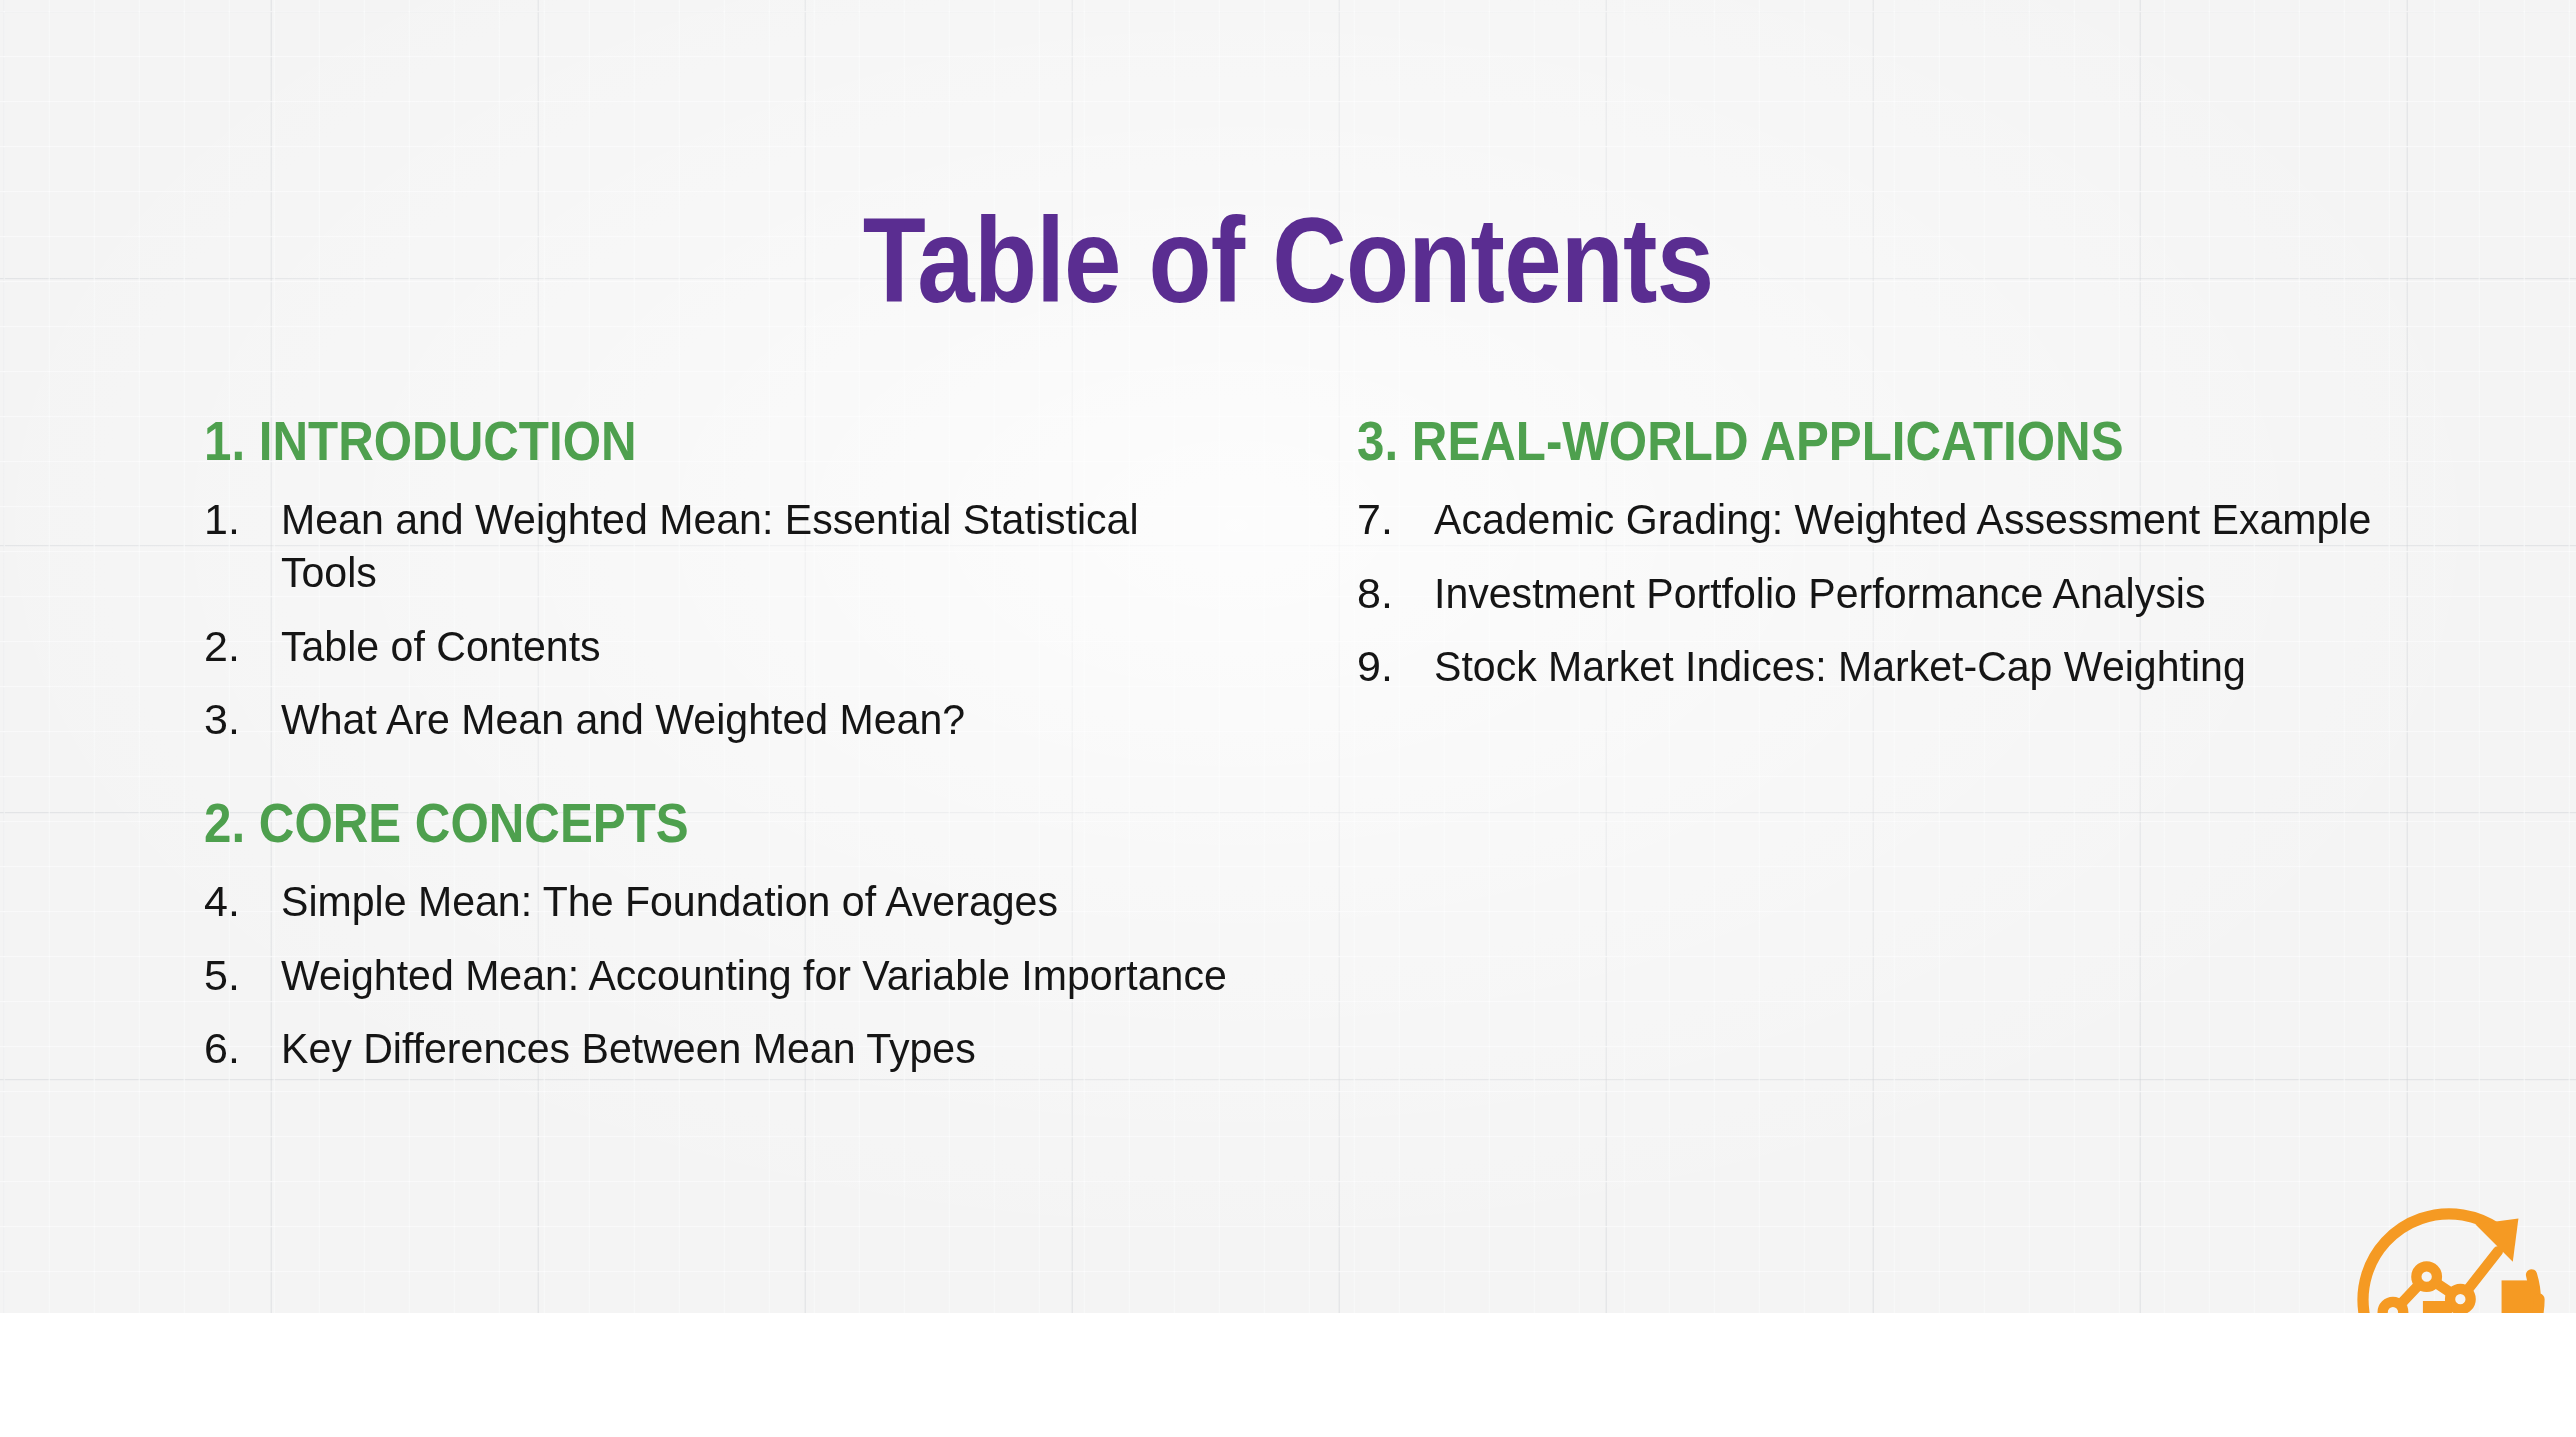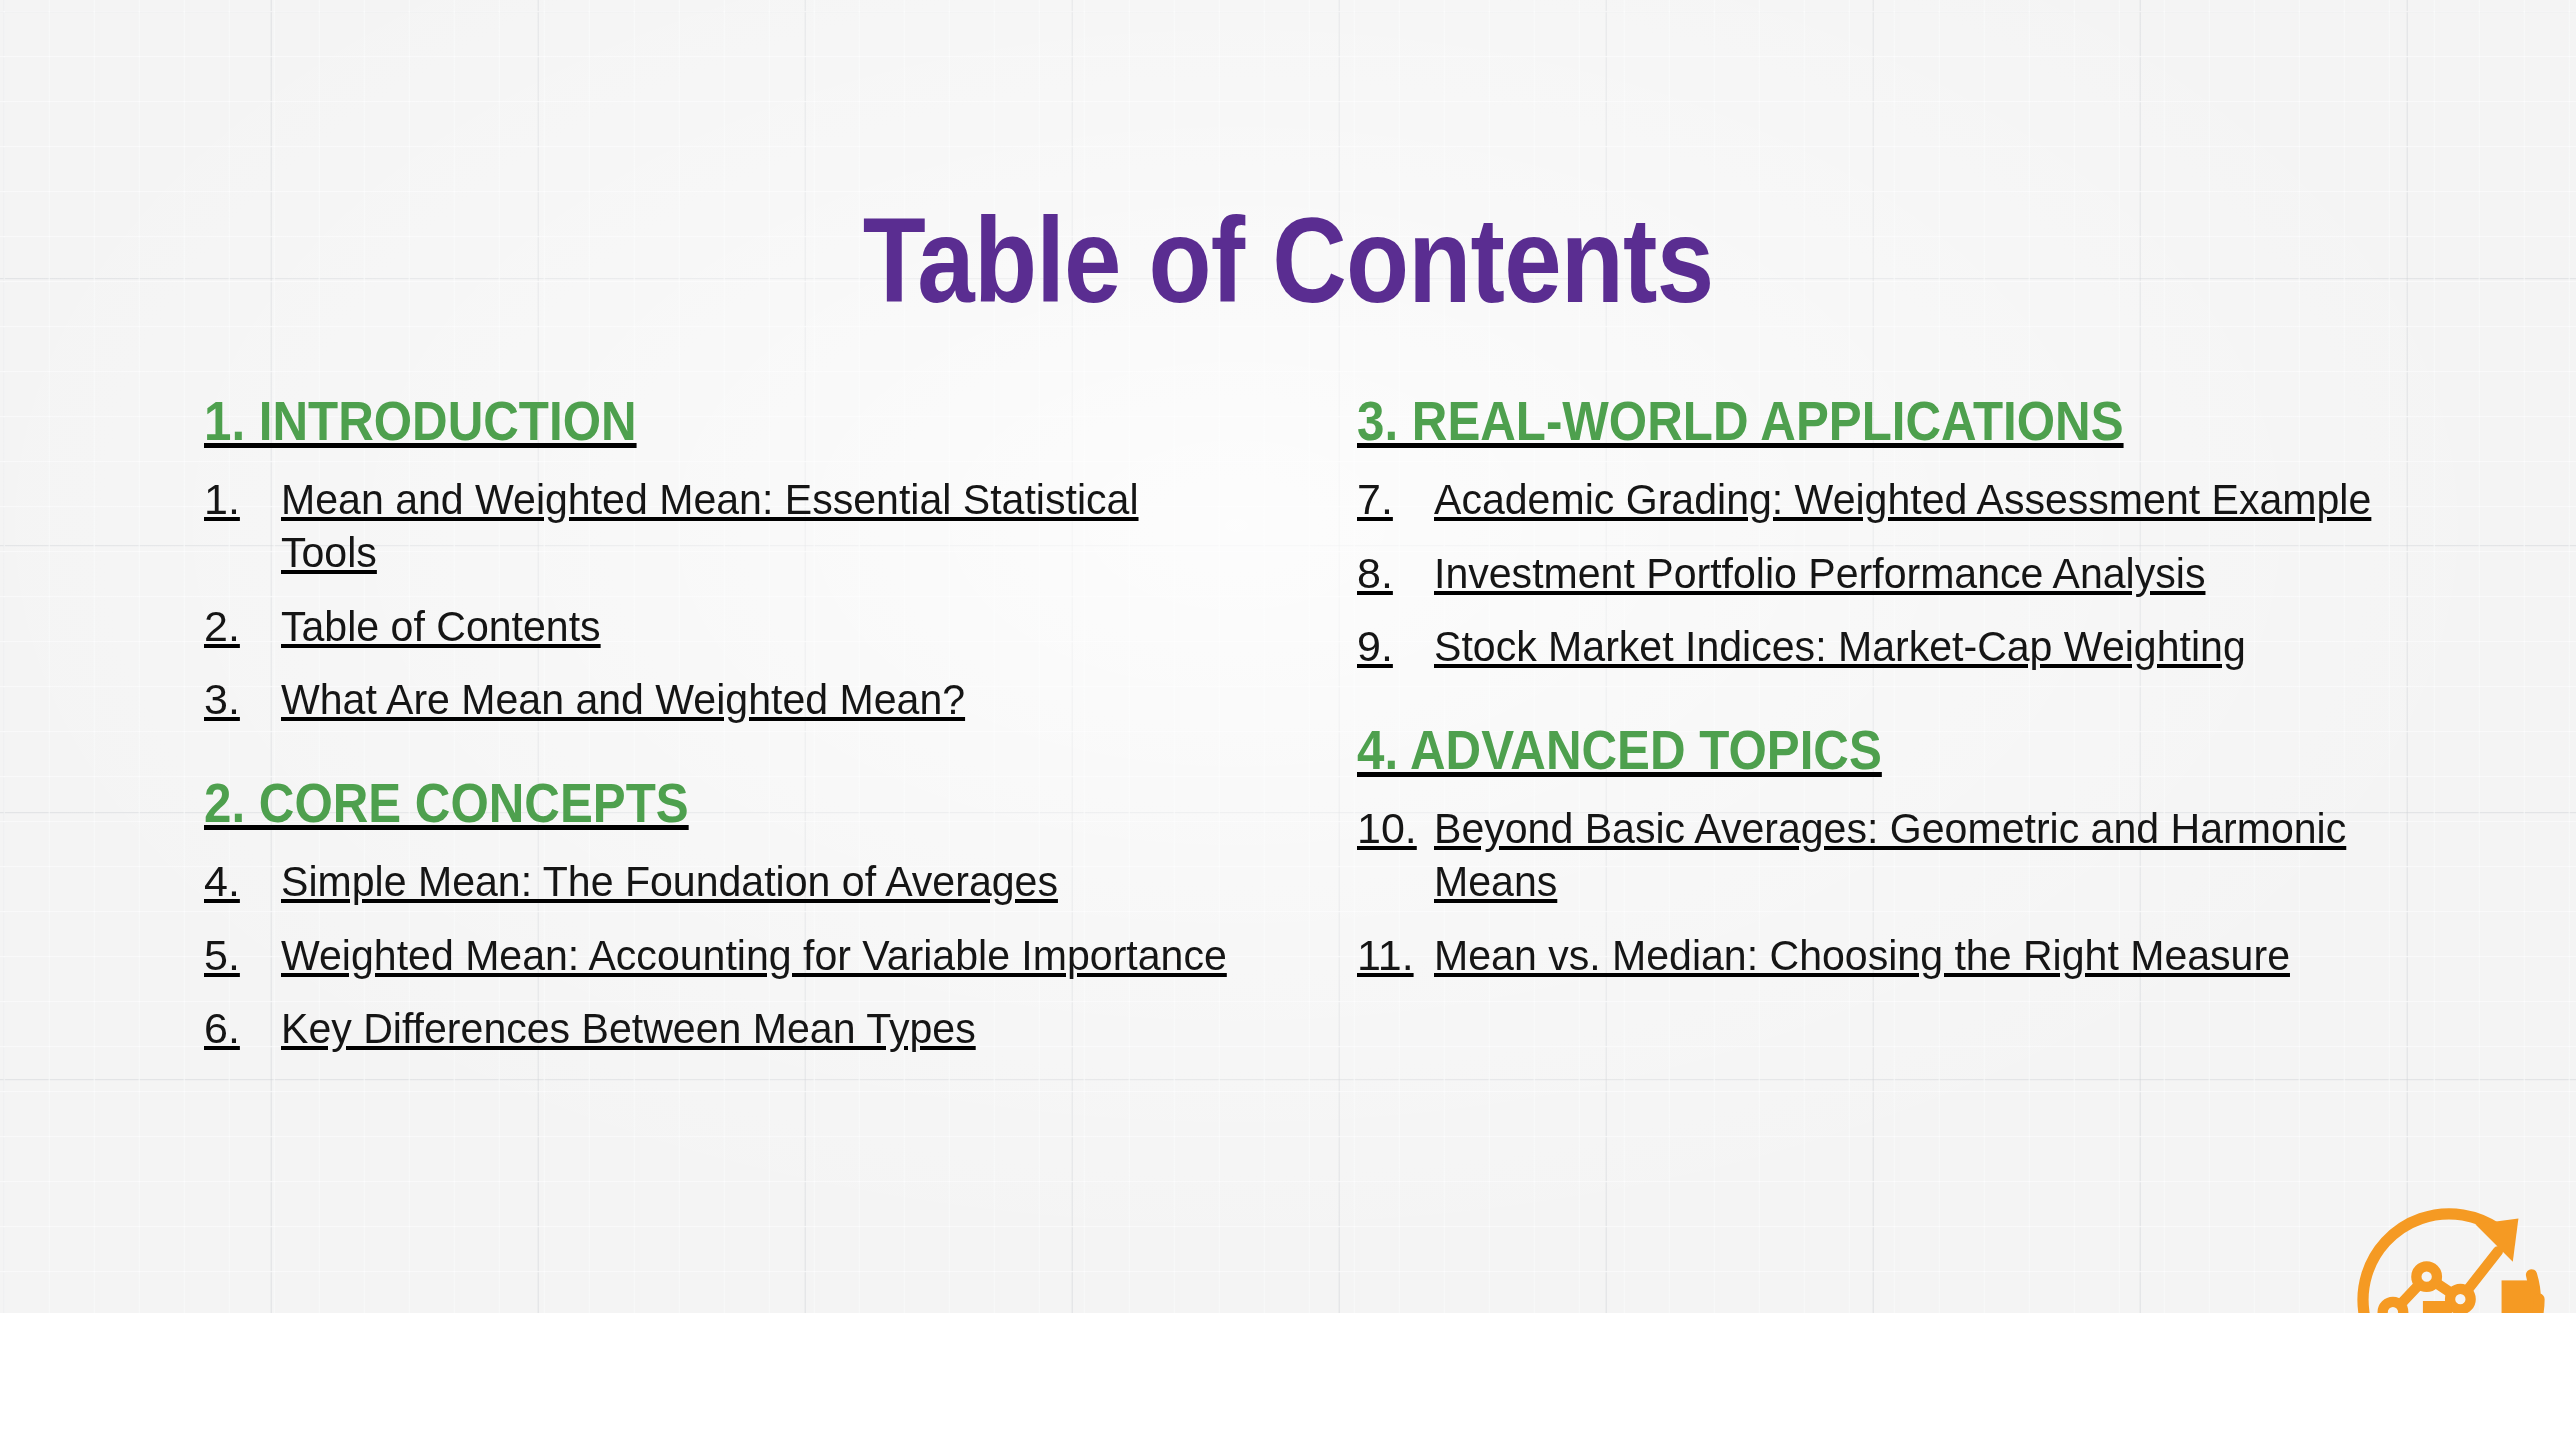--- a/index.html
+++ b/index.html
@@ -53,22 +53,21 @@
     line-height: 1.0;
     font-weight: bold;
     letter-spacing: -0.9px;
     transform: scaleX(0.86);
     transform-origin: center top;
     white-space: nowrap;
   }
 
   .column {
     position: absolute;
-    top: 393px;
-    text-decoration: underline;
+    top: 413px;
   }
   #column-left  { left: 204px;  width: 1076px; }
   #column-right { left: 1357px; width: 1123px; }
 
   .section-heading {
     color: #4ea04e;
     font-size: 56px;
     font-weight: bold;
     line-height: 1.0;
     white-space: nowrap;
@@ -176,33 +175,20 @@
           <li class="toc-item">
             <span class="toc-num">8.</span>
             <span class="toc-label">Investment Portfolio Performance Analysis</span>
           </li>
           <li class="toc-item">
             <span class="toc-num">9.</span>
             <span class="toc-label">Stock Market Indices: Market-Cap Weighting</span>
           </li>
         </ul>
       </div>
-      <div class="section-block">
-        <div class="section-heading">4. ADVANCED TOPICS</div>
-        <ul class="toc-list">
-          <li class="toc-item">
-            <span class="toc-num">10.</span>
-            <span class="toc-label">Beyond Basic Averages: Geometric and Harmonic Means</span>
-          </li>
-          <li class="toc-item">
-            <span class="toc-num">11.</span>
-            <span class="toc-label">Mean vs. Median: Choosing the Right Measure</span>
-          </li>
-        </ul>
-      </div>
     </div>
 
   <div id="brand-logo">
     <svg viewBox="0 0 220 220" width="206" height="206" aria-hidden="true">
       <g fill="none" stroke="#f59a23" stroke-width="12" stroke-linecap="round">
 
         <path d="M 160 33
                  A 92 92 0 1 0 196 82"></path>
         <path d="M 204 108
                  A 92 92 0 0 1 168 181"></path>

